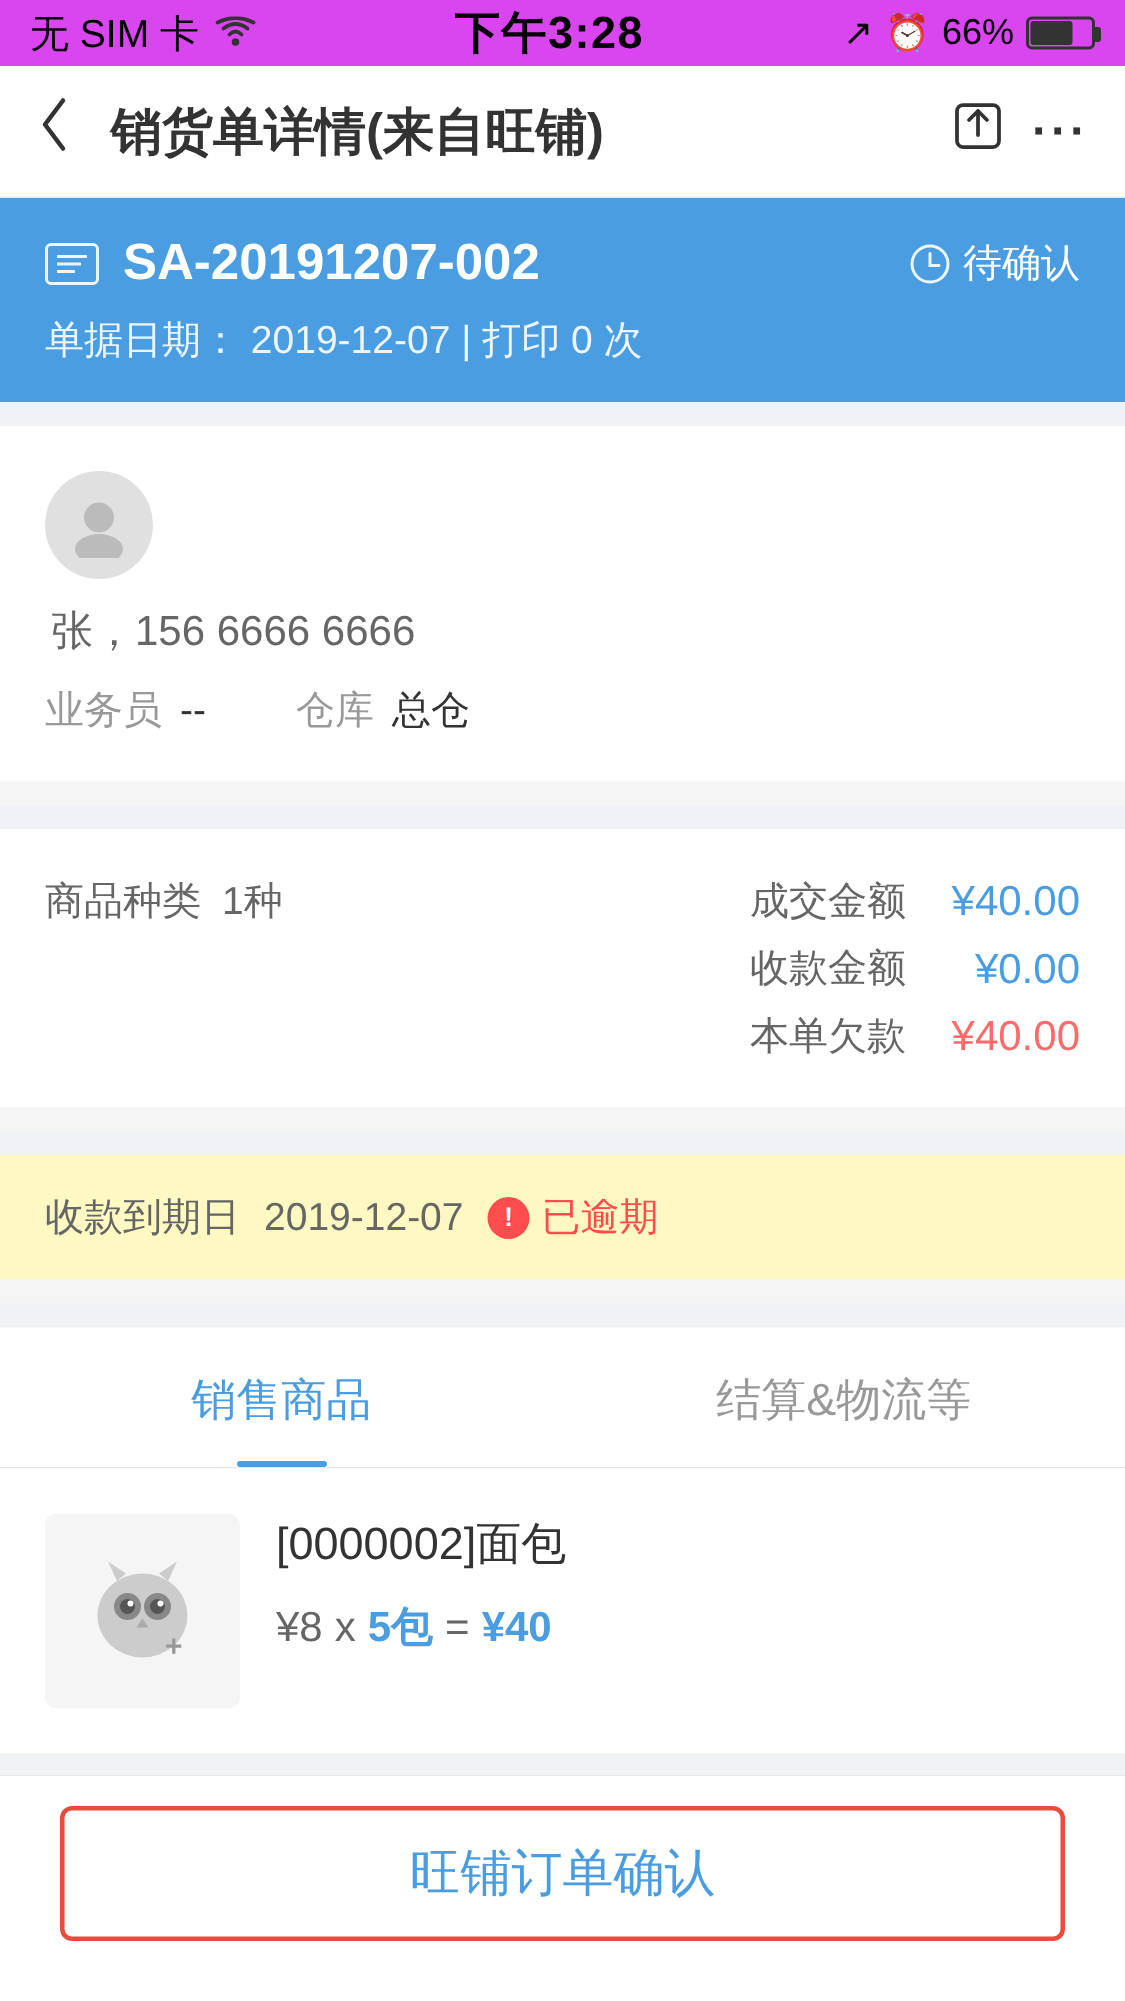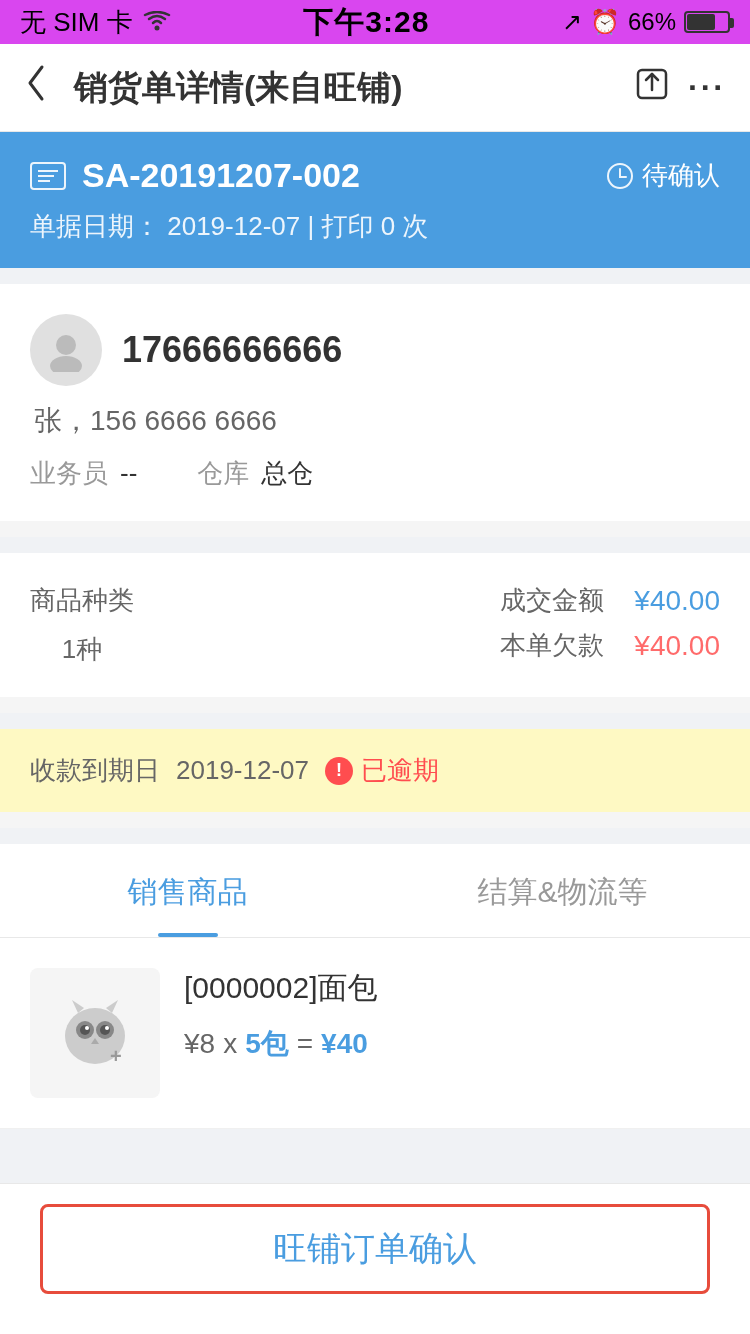--- a/index.html
+++ b/index.html
@@ -198,21 +198,20 @@
       display: flex;
       flex-direction: column;
       gap: 10px;
     }
     .summary-row {
       font-size: 26px;
       color: #666;
       display: flex;
       gap: 14px;
       align-items: center;
-      flex-direction: column;
     }
     .summary-right {
       display: flex;
       flex-direction: column;
       gap: 10px;
       text-align: right;
     }
     .amount-row {
       display: flex;
       justify-content: flex-end;
@@ -460,21 +459,20 @@
 <div class="divider"></div>
 
 <div class="customer-card">
   <div class="customer-top">
     <div class="customer-avatar">
       <svg width="44" height="44" viewBox="0 0 44 44">
         <circle cx="22" cy="17" r="10" fill="#bbb"></circle>
         <ellipse cx="22" cy="38" rx="16" ry="10" fill="#bbb"></ellipse>
       </svg>
     </div>
-    <div class="customer-phone">17666666666</div>
   </div>
   <div class="customer-name">张，156 6666 6666</div>
   <div class="customer-meta">
     <div class="meta-item">
       <span class="meta-label">业务员</span>
       <span class="meta-value">--</span>
     </div>
     <div class="meta-item">
       <span class="meta-label">仓库</span>
       <span class="meta-value">总仓</span>
@@ -488,20 +486,24 @@
   <div class="summary-left">
     <div class="summary-row">
       <span>商品种类</span>
       <span>1种</span>
     </div>
   </div>
   <div class="summary-right">
     <div class="amount-row">
       <span class="amount-label">成交金额</span>
       <span class="amount-value">¥40.00</span>
+    </div>
+    <div class="amount-row">
+      <span class="amount-label">收款金额</span>
+      <span class="amount-value">¥0.00</span>
     </div>
     <div class="amount-row">
       <span class="amount-label">本单欠款</span>
       <span class="amount-value red">¥40.00</span>
     </div>
   </div>
 </div>
 
 <div class="divider"></div>
 

